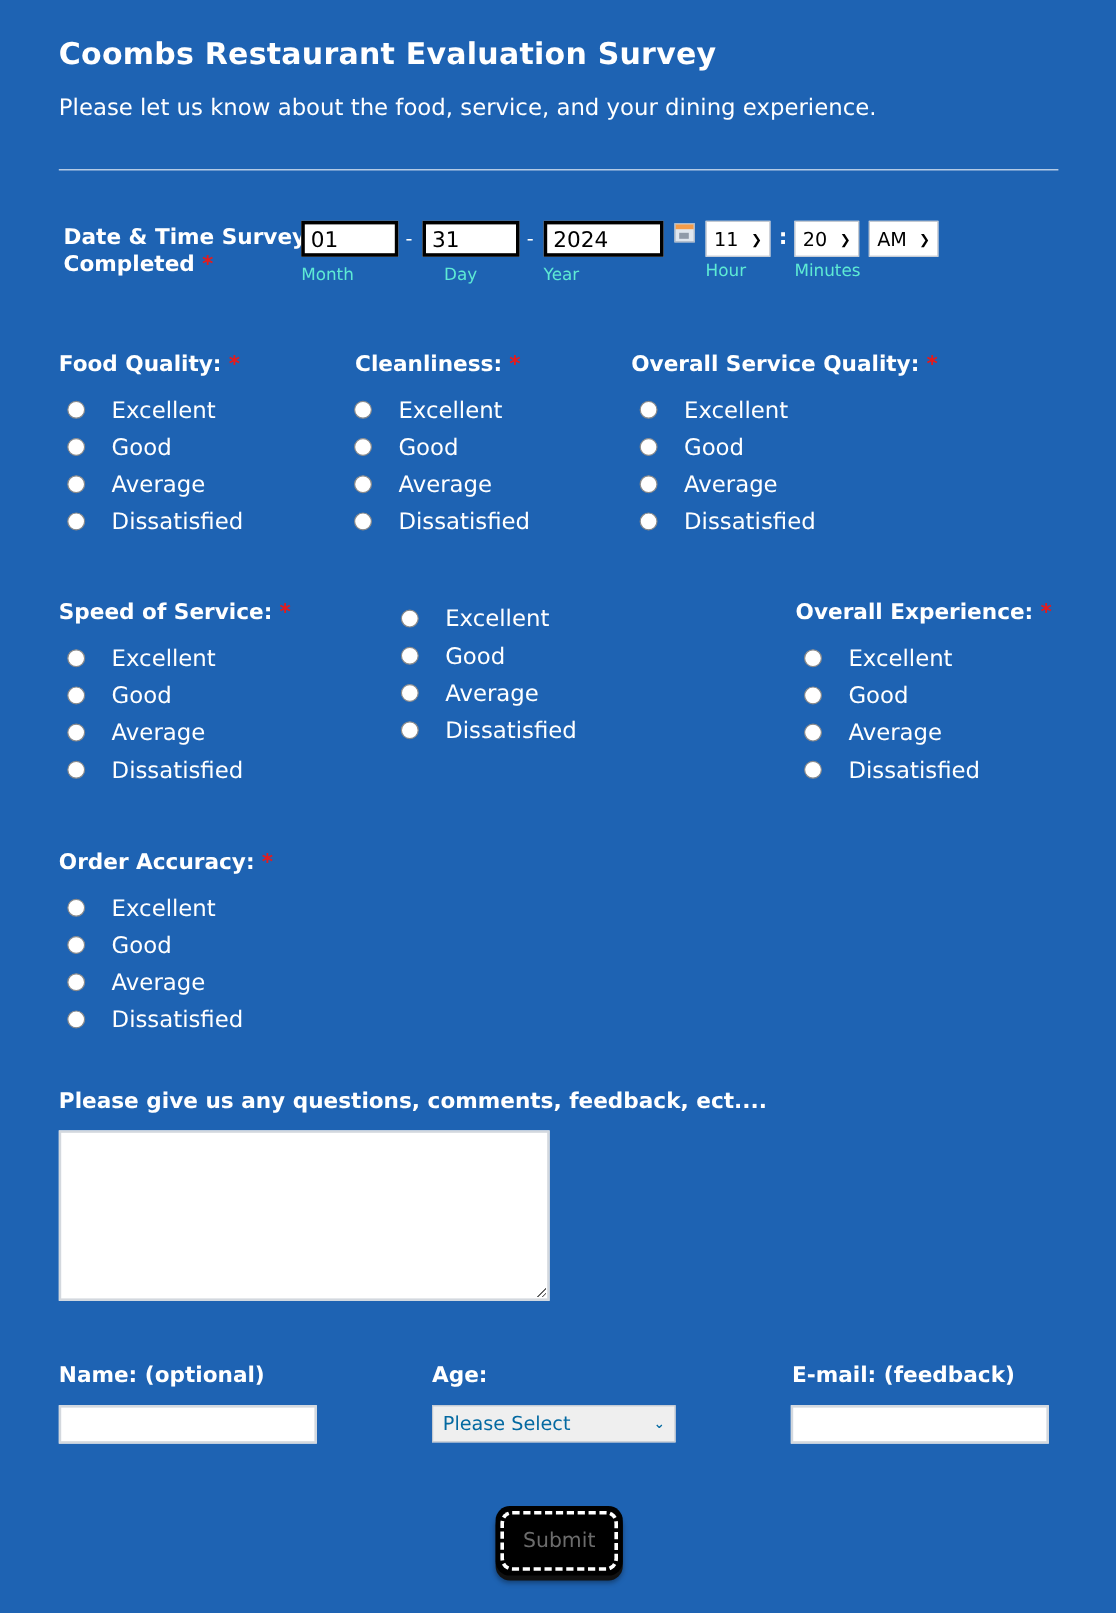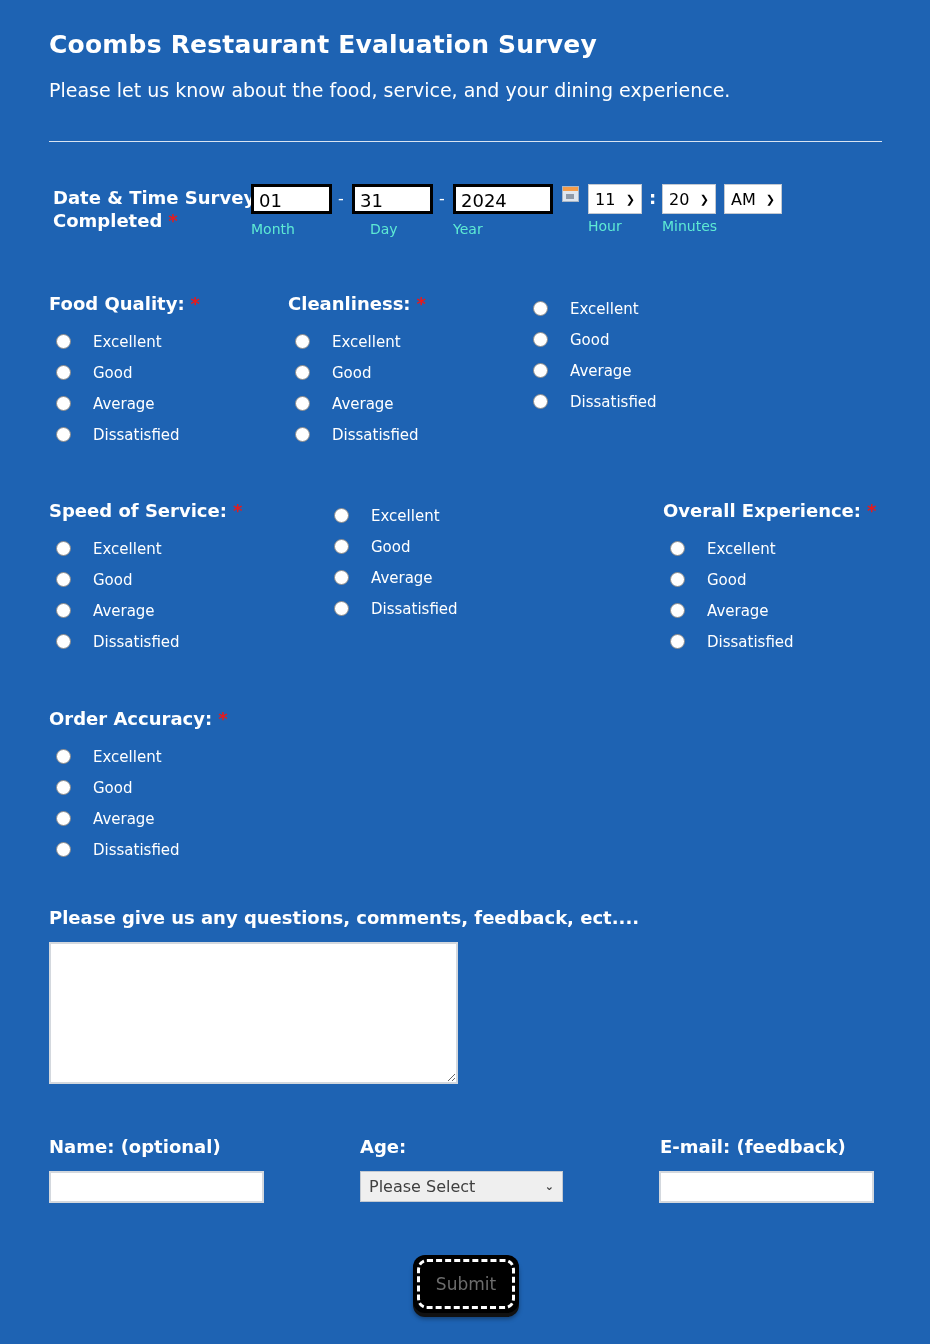--- a/index.html
+++ b/index.html
@@ -30,34 +30,34 @@
     height:30px; background:#fff; border:1px solid #c3c9d1; box-sizing:border-box;
     color:#000; font-size:16px; display:flex; align-items:center; padding:0 6px;
     justify-content:space-between;
   }
   .chev { font-size:11px; font-weight:bold; margin-left:6px; }
   .cal-icon { left:562px; top:186px; width:17px; height:16px; background:#dfe6ee; border:1px solid #a9b6c6; box-sizing:border-box; }
   .cal-icon::before { content:""; position:absolute; left:0; top:0; width:15px; height:4px; background:#f39c4a; }
   .cal-icon::after { content:""; position:absolute; left:3px; top:7px; width:8px; height:5px; background:#8f9aa8; }
 
   .group .label { margin-bottom:12px; }
-  .opt { display:flex; align-items:center; height:31px; font-size:15px; }
+  .opt { display:flex; align-items:center; height:31px; font-size:19px; }
   .radio {
     width:15px; height:15px; border-radius:50%; background:#fff;
     border:1px solid #8a8a8a; box-sizing:border-box; margin-left:7px; margin-right:22px;
   }
 
   textarea.comments {
     position:absolute; left:49px; top:942px; width:409px; height:142px;
     box-sizing:border-box; border:2px solid #d3d8de; background:#fff; resize:both;
   }
   .text-input { height:32px; background:#fff; border:2px solid #d3d8de; box-sizing:border-box; }
   .age-sel {
     left:360px; top:1171px; width:203px; height:31px; background:#efefef; border:1px solid #c3c9d1;
-    box-sizing:border-box; color:#404040; font-size:16px; display:flex; align-items:center;
+    box-sizing:border-box; color:#0369a1; font-size:16px; display:flex; align-items:center;
     justify-content:space-between; padding:0 8px;
   }
   .submit {
     left:413px; top:1255px; width:106px; height:58px; border-radius:12px;
     background:#000000; box-shadow:0 4px 0 #111, 0 6px 4px rgba(0,0,0,0.35);
     box-sizing:border-box; padding:4px;
   }
   .submit-inner {
     width:100%; height:100%; border:3px dashed #ffffff; border-radius:10px; box-sizing:border-box;
     display:flex; align-items:center; justify-content:center; color:#6c6c6c; font-size:17px;
@@ -140,20 +140,21 @@
       <span class="radio"></span>
       <span>Average</span>
     </div>
   <div class="opt">
       <span class="radio"></span>
       <span>Dissatisfied</span>
     </div>
 </div>
 
 <div class="abs group" style="left:526px;top:293px;">
+  <div class="label"><span>Overall Service Quality:</span><span class="req">*</span></div>
   <div class="opt">
       <span class="radio"></span>
       <span>Excellent</span>
     </div>
   <div class="opt">
       <span class="radio"></span>
       <span>Good</span>
     </div>
   <div class="opt">
       <span class="radio"></span>

